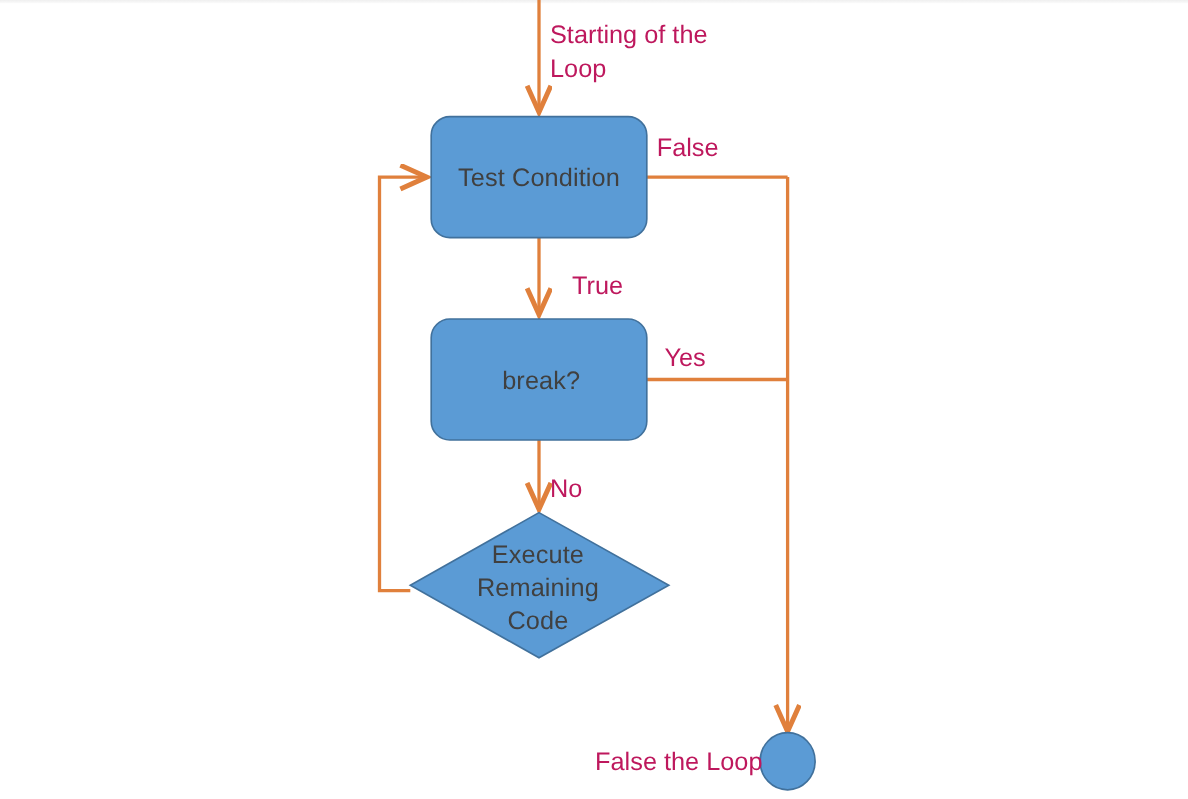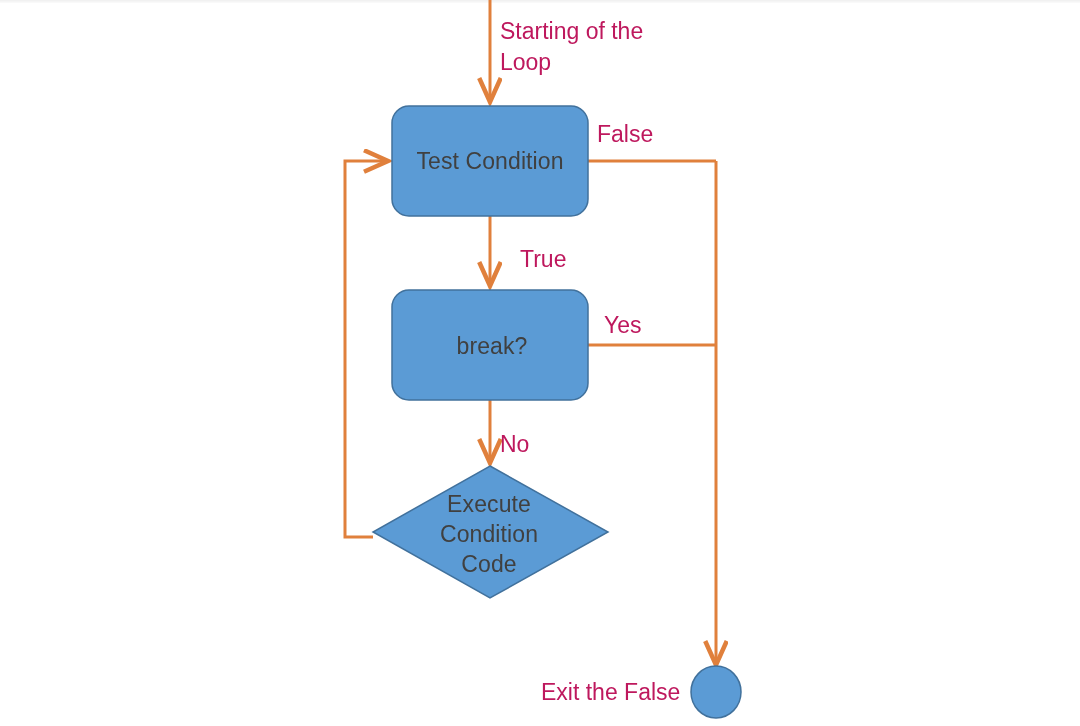--- a/index.html
+++ b/index.html
@@ -101,29 +101,29 @@
     <polygon points="490,466 608,532 490,598 373,532" fill="#5B9BD5" stroke="#41719C" stroke-width="1.5"></polygon>
 
     <ellipse cx="716" cy="692" rx="25" ry="26" fill="#5B9BD5" stroke="#41719C" stroke-width="1.5"></ellipse>
   </svg>
 
   <div class="node-text txt-test">Test Condition</div>
 
   <div class="node-text txt-break">break?</div>
 
   <div class="node-text txt-exec">Execute
-Condition
+Remaining
 Code</div>
 
   <div class="edge-label lbl-start">Starting of the
 Loop</div>
 
   <div class="edge-label lbl-false">False</div>
 
   <div class="edge-label lbl-true">True</div>
 
   <div class="edge-label lbl-yes">Yes</div>
 
   <div class="edge-label lbl-no">No</div>
 
-  <div class="edge-label lbl-exit">Exit the False</div>
+  <div class="edge-label lbl-exit">False the Loop</div>
 
 </div>
 
 </body></html>

